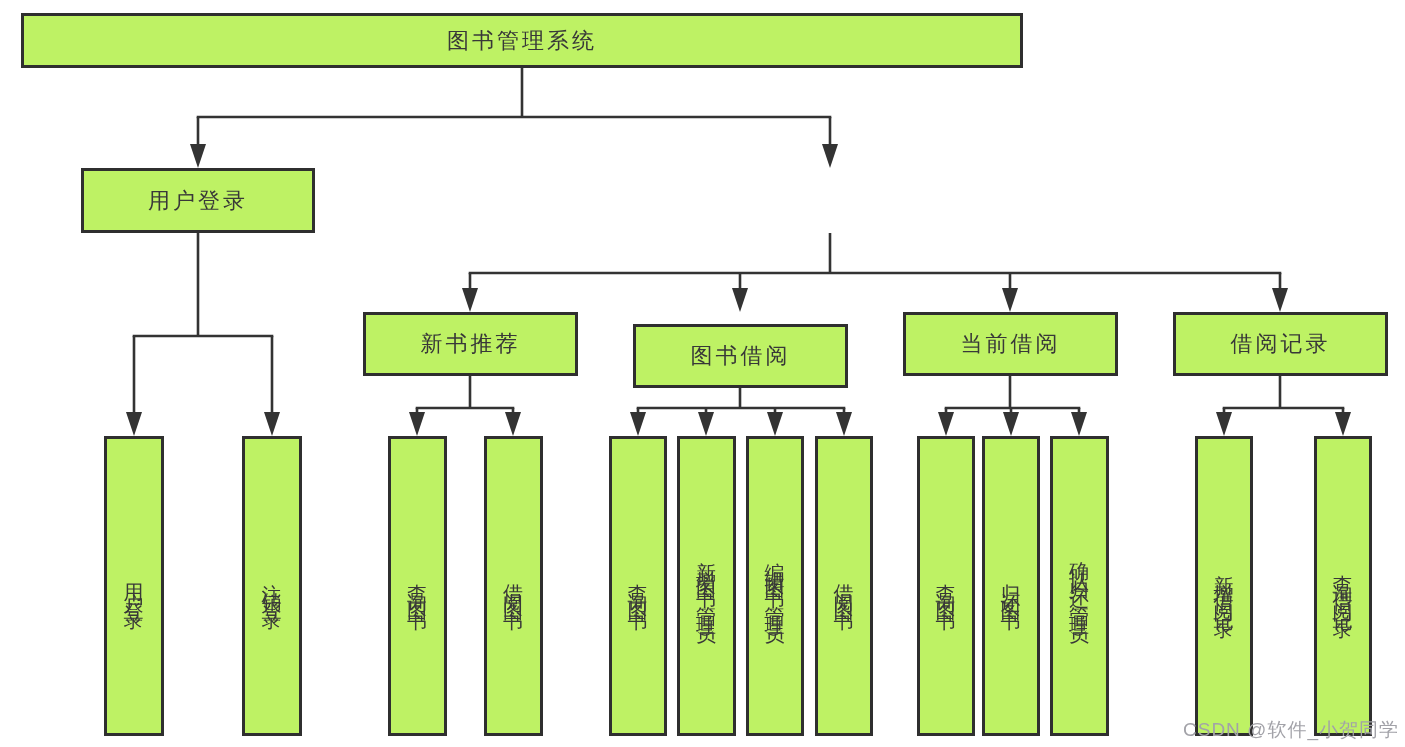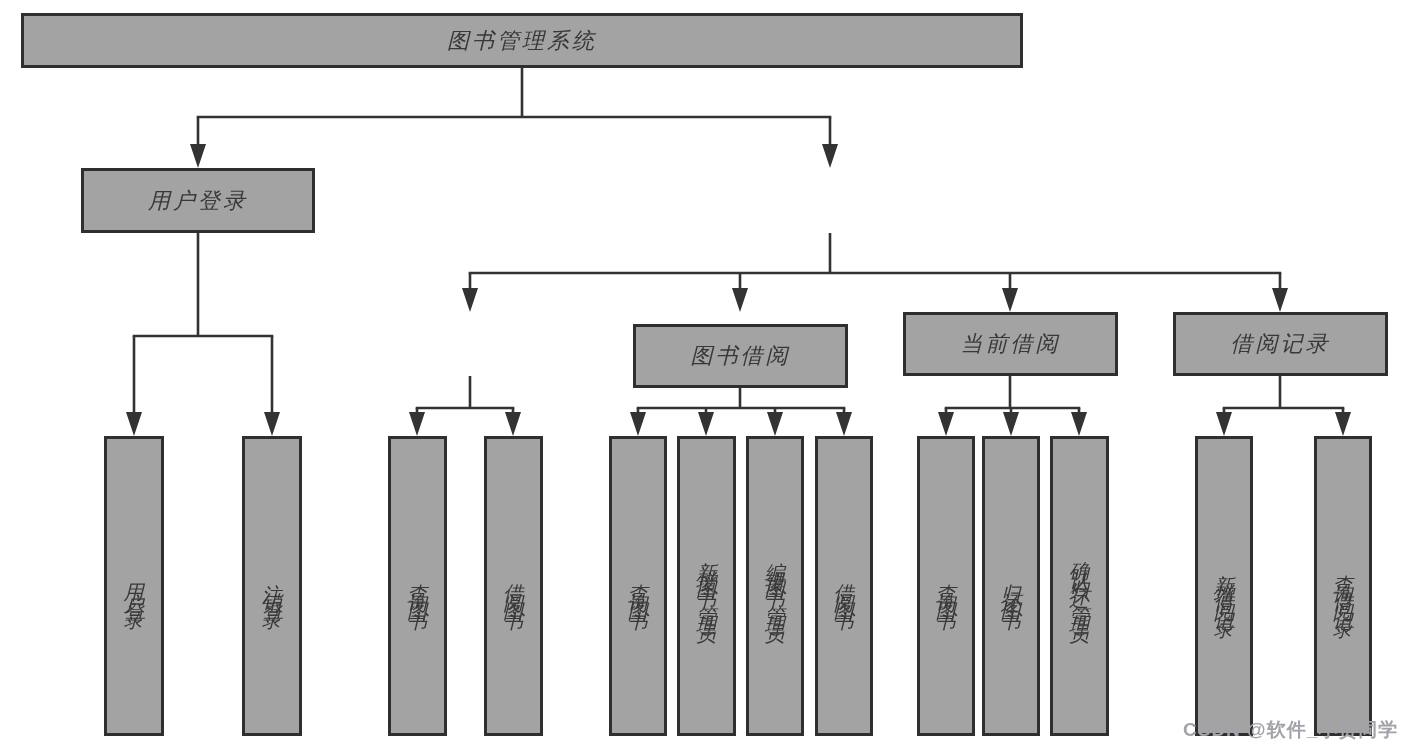--- a/index.html
+++ b/index.html
@@ -20,26 +20,25 @@
     left: 0;
     top: 0;
     width: 1405px;
     height: 747px;
     display: block;
   }
   .node {
     position: absolute;
     box-sizing: border-box;
     border: 3px solid #2f2f2f;
-    background: #a3a3a3;
+    background: #bef264;
     display: flex;
     align-items: center;
     justify-content: center;
     color: #383838;
-    font-style: italic;
   }
   .node.h {
     font-size: 22px;
     letter-spacing: 3px;
     white-space: nowrap;
   }
   .node.v {
     writing-mode: vertical-rl;
     text-orientation: mixed;
     font-size: 20px;
@@ -48,21 +47,20 @@
   }
   .watermark {
     position: absolute;
     left: 1183px;
     top: 717px;
     font-size: 19px;
     letter-spacing: 1px;
     color: #a2a2a8;
     white-space: nowrap;
     z-index: 5;
-    font-weight: bold;
   }
 </style>
 </head>
 <body>
 
 <div id="canvas">
   <svg id="wires" xmlns="http://www.w3.org/2000/svg">
       <line x1="522" y1="68" x2="522" y2="117" stroke="#333333" stroke-width="2.6"></line>
       <line x1="196.7" y1="117" x2="831.3" y2="117" stroke="#333333" stroke-width="2.6"></line>
       <line x1="198" y1="117" x2="198" y2="148" stroke="#333333" stroke-width="2.6"></line>
@@ -112,20 +110,21 @@
       <line x1="1280" y1="376" x2="1280" y2="408" stroke="#333333" stroke-width="2.6"></line>
       <line x1="1222.7" y1="408" x2="1344.3" y2="408" stroke="#333333" stroke-width="2.6"></line>
       <line x1="1224" y1="408" x2="1224" y2="416" stroke="#333333" stroke-width="2.6"></line>
       <polygon points="1216,412 1232,412 1224,436" fill="#333333"></polygon>
       <line x1="1343" y1="408" x2="1343" y2="416" stroke="#333333" stroke-width="2.6"></line>
       <polygon points="1335,412 1351,412 1343,436" fill="#333333"></polygon>
     </svg>
   <div class="watermark">CSDN @软件_小贺同学</div>
 <div class="node h" style="left: 21px; top: 13px; width: 1002px; height: 55px; border-color: rgb(47, 47, 47); color: rgb(56, 56, 56);">图书管理系统</div>
     <div class="node h" style="left: 81px; top: 168px; width: 234px; height: 65px; border-color: rgb(47, 47, 47); color: rgb(56, 56, 56);">用户登录</div>
+    <div class="node h" style="left: 363px; top: 312px; width: 215px; height: 64px; border-color: rgb(47, 47, 47); color: rgb(56, 56, 56);">新书推荐</div>
     <div class="node h" style="left: 633px; top: 312px; width: 215px; height: 64px; border-color: rgb(47, 47, 47); color: rgb(56, 56, 56); margin-top: 12px;">图书借阅</div>
     <div class="node h" style="left: 1173px; top: 312px; width: 215px; height: 64px; border-color: rgb(47, 47, 47); color: rgb(56, 56, 56);">借阅记录</div>
     <div class="node h" style="left: 903px; top: 312px; width: 215px; height: 64px; border-color: rgb(47, 47, 47); color: rgb(56, 56, 56);">当前借阅</div>
     <div class="node v" style="left: 104px; top: 436px; width: 60px; height: 300px; border-color: rgb(47, 47, 47); color: rgb(56, 56, 56);">用户登录</div>
     <div class="node v" style="left: 242px; top: 436px; width: 60px; height: 300px; border-color: rgb(47, 47, 47); color: rgb(56, 56, 56);">注销登录</div>
     <div class="node v" style="left: 388px; top: 436px; width: 59px; height: 300px; border-color: rgb(47, 47, 47); color: rgb(56, 56, 56);">查询图书</div>
     <div class="node v" style="left: 484px; top: 436px; width: 59px; height: 300px; border-color: rgb(47, 47, 47); color: rgb(56, 56, 56);">借阅图书</div>
     <div class="node v" style="left: 609px; top: 436px; width: 58px; height: 300px; border-color: rgb(47, 47, 47); color: rgb(56, 56, 56);">查询图书</div>
     <div class="node v" style="left: 677px; top: 436px; width: 59px; height: 300px; border-color: rgb(47, 47, 47); color: rgb(56, 56, 56);">新增图书（管理员）</div>
     <div class="node v" style="left: 746px; top: 436px; width: 58px; height: 300px; border-color: rgb(47, 47, 47); color: rgb(56, 56, 56);">编辑图书（管理员）</div>

